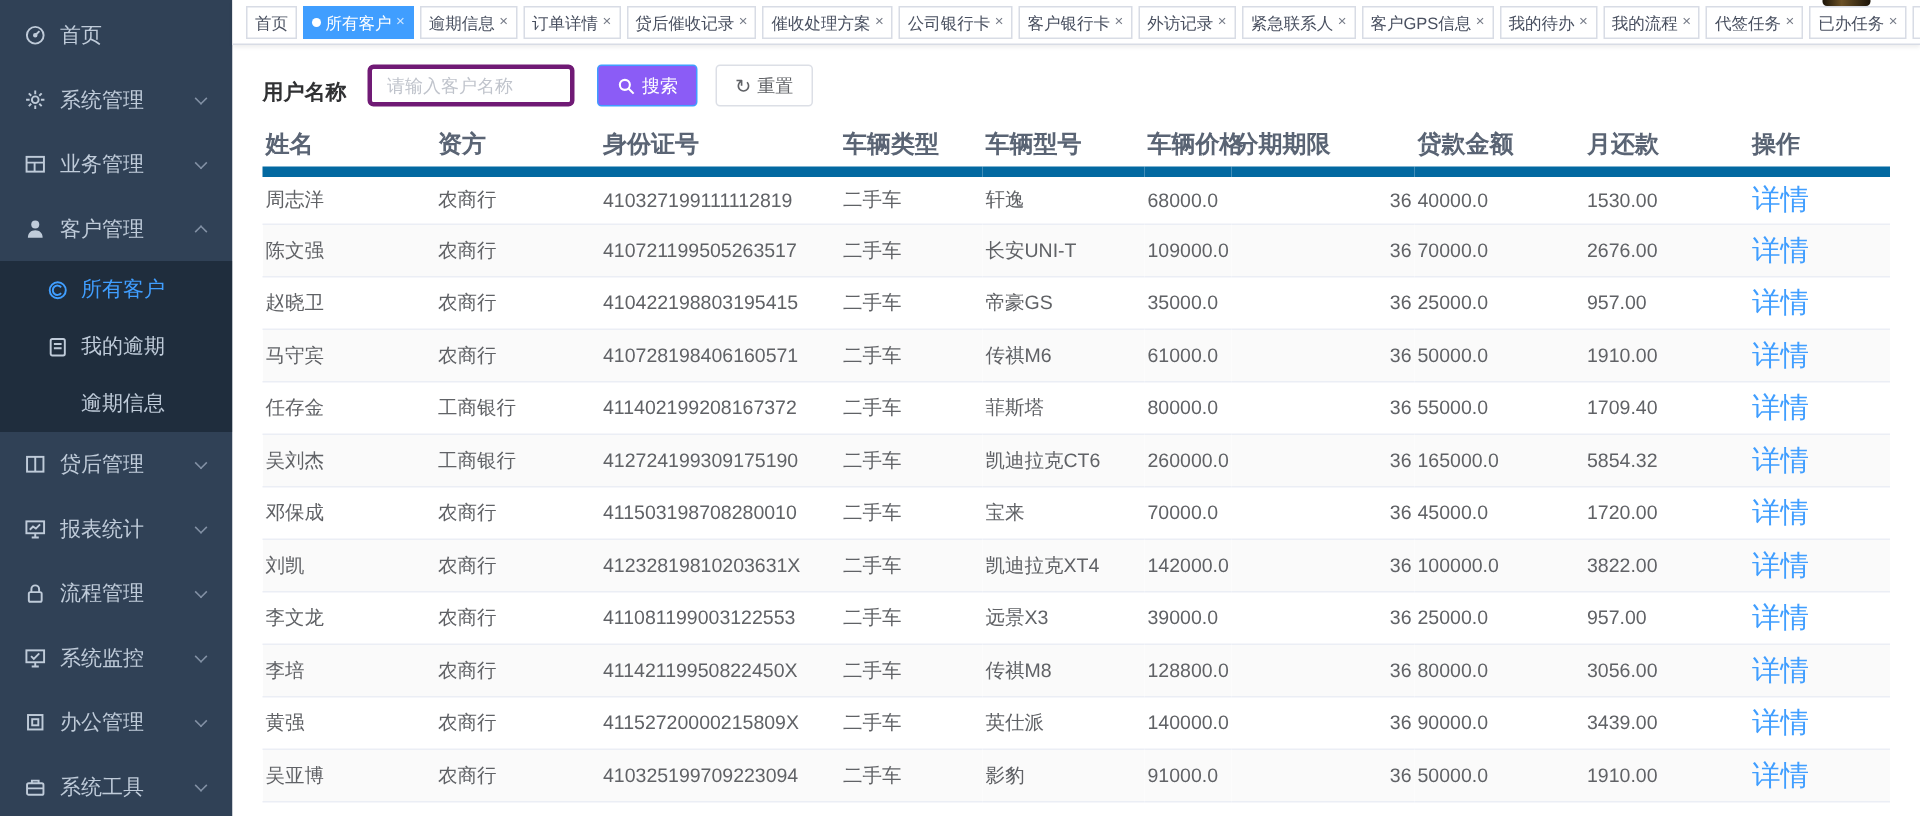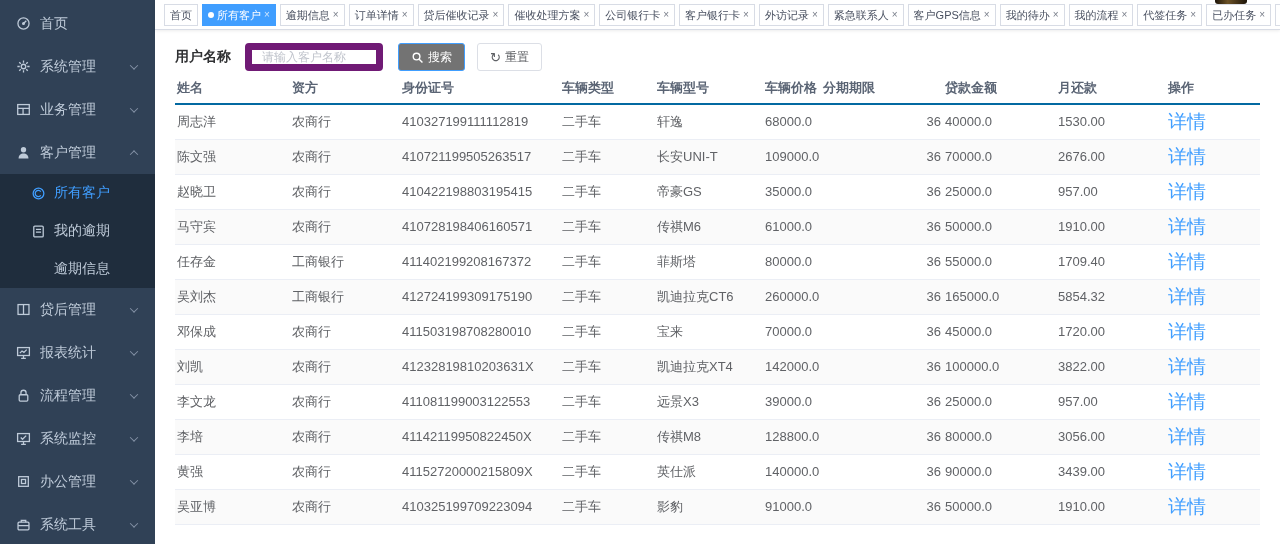--- a/index.html
+++ b/index.html
@@ -35,37 +35,37 @@
     padding:0 5px; border:1px solid #d8dce5; background:#fff; color:#495060;
     font-size:11px; cursor:pointer; flex:0 0 auto; }
   .tab .dot { width:6px; height:6px; border-radius:50%; background:#fff; margin-right:3px; display:none; }
   .tab.active { background:#409eff; border-color:#409eff; color:#fff; }
   .tab.active .dot { display:inline-block; }
   .tab .close { margin-left:3px; font-size:10px; line-height:1; color:inherit; opacity:.75; }
   .avatar-partial { position:absolute; top:0; right:33px; width:32px; height:4px;
     background:linear-gradient(90deg,#1c1408,#6b5126 40%,#1c1408); border-radius:0 0 3px 3px; }
 
   .content { padding:13px 20px 0 20px; flex:1; overflow:hidden; }
-  .search-row { display:flex; align-items:center; height:28px; margin-bottom:1px; }
+  .search-row { display:flex; align-items:flex-end; height:28px; margin-bottom:11px; }
   .s-label { font-size:14px; font-weight:bold; color:#303133; margin-right:14px; }
-  .s-input { width:138px; height:28px; border:7px solid #701a75; border-radius:4px;
+  .s-input { width:138px; height:28px; border:3px solid #701a75; border-radius:4px;
     padding:0 10px; font-size:12px; color:#606266; outline:none;
     font-family:"Liberation Sans","DejaVu Sans",sans-serif; }
   .s-input::placeholder { color:#c0c4cc; }
   .btn { height:28px; display:inline-flex; align-items:center; padding:0 12px;
     border-radius:3px; font-size:12px; cursor:pointer; border:1px solid #dcdfe6;
     background:#fff; color:#606266; font-family:inherit; }
   .btn .ic { display:inline-flex; margin-right:4px; align-items:center; }
-  .btn.primary { background:#737373; border-color:#409eff; color:#fff; margin-left:15px; }
+  .btn.primary { background:#8b5cf6; border-color:#409eff; color:#fff; margin-left:15px; }
   .btn.plain { margin-left:12px; }
   .btn .refresh { font-size:13px; line-height:1; }
 
   table.tbl { width:100%; border-collapse:collapse; table-layout:fixed; }
-  .tbl th { height:32px; font-size:13px; font-weight:bold; color:#5a6474; text-align:left;
-    border-bottom:2px solid #0369a1; padding:0 2px; white-space:nowrap; }
+  .tbl th { height:32px; font-size:16px; font-weight:bold; color:#5a6474; text-align:left;
+    border-bottom:7px solid #0369a1; padding:0 2px; white-space:nowrap; }
   .tbl td { height:35px; font-size:13px; color:#606266; border-bottom:1px solid #ebeef5;
     padding:0 2px; white-space:nowrap; overflow:hidden; }
   .tbl tbody tr:nth-child(even) td { background:#fafafa; }
   .ta-r { text-align:left; }
   .ta-c { text-align:right; }
   .detail-link { color:#409eff; text-decoration:none; cursor:pointer; font-size:19px; }
   svg { display:block; }
 </style>
 </head>
 <body>

